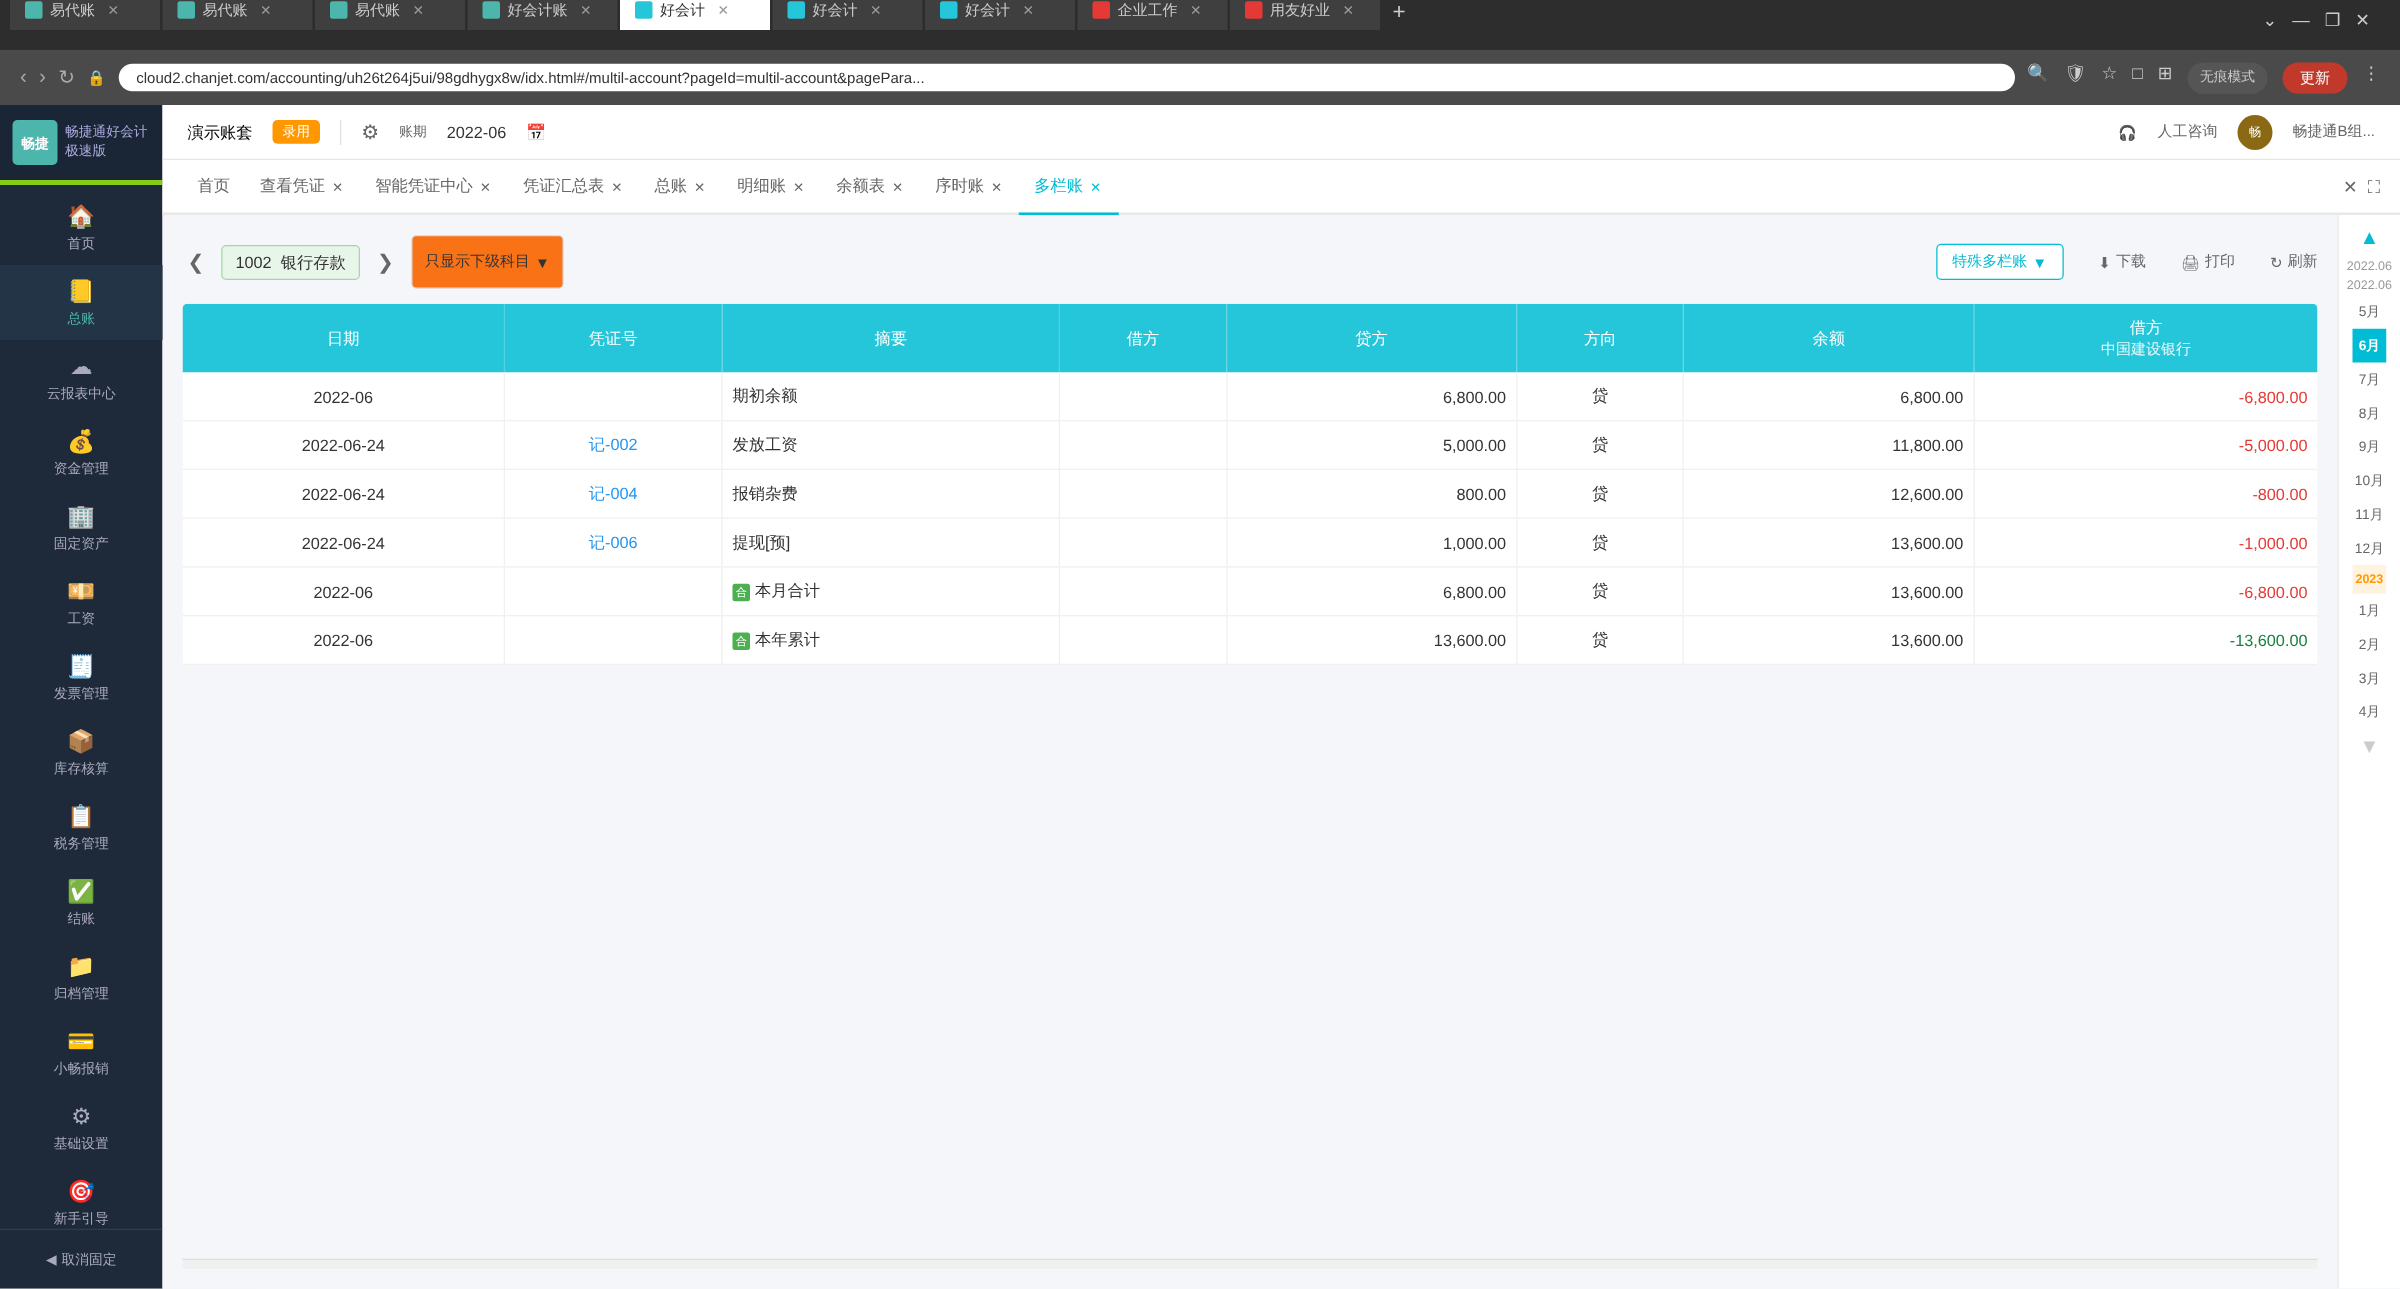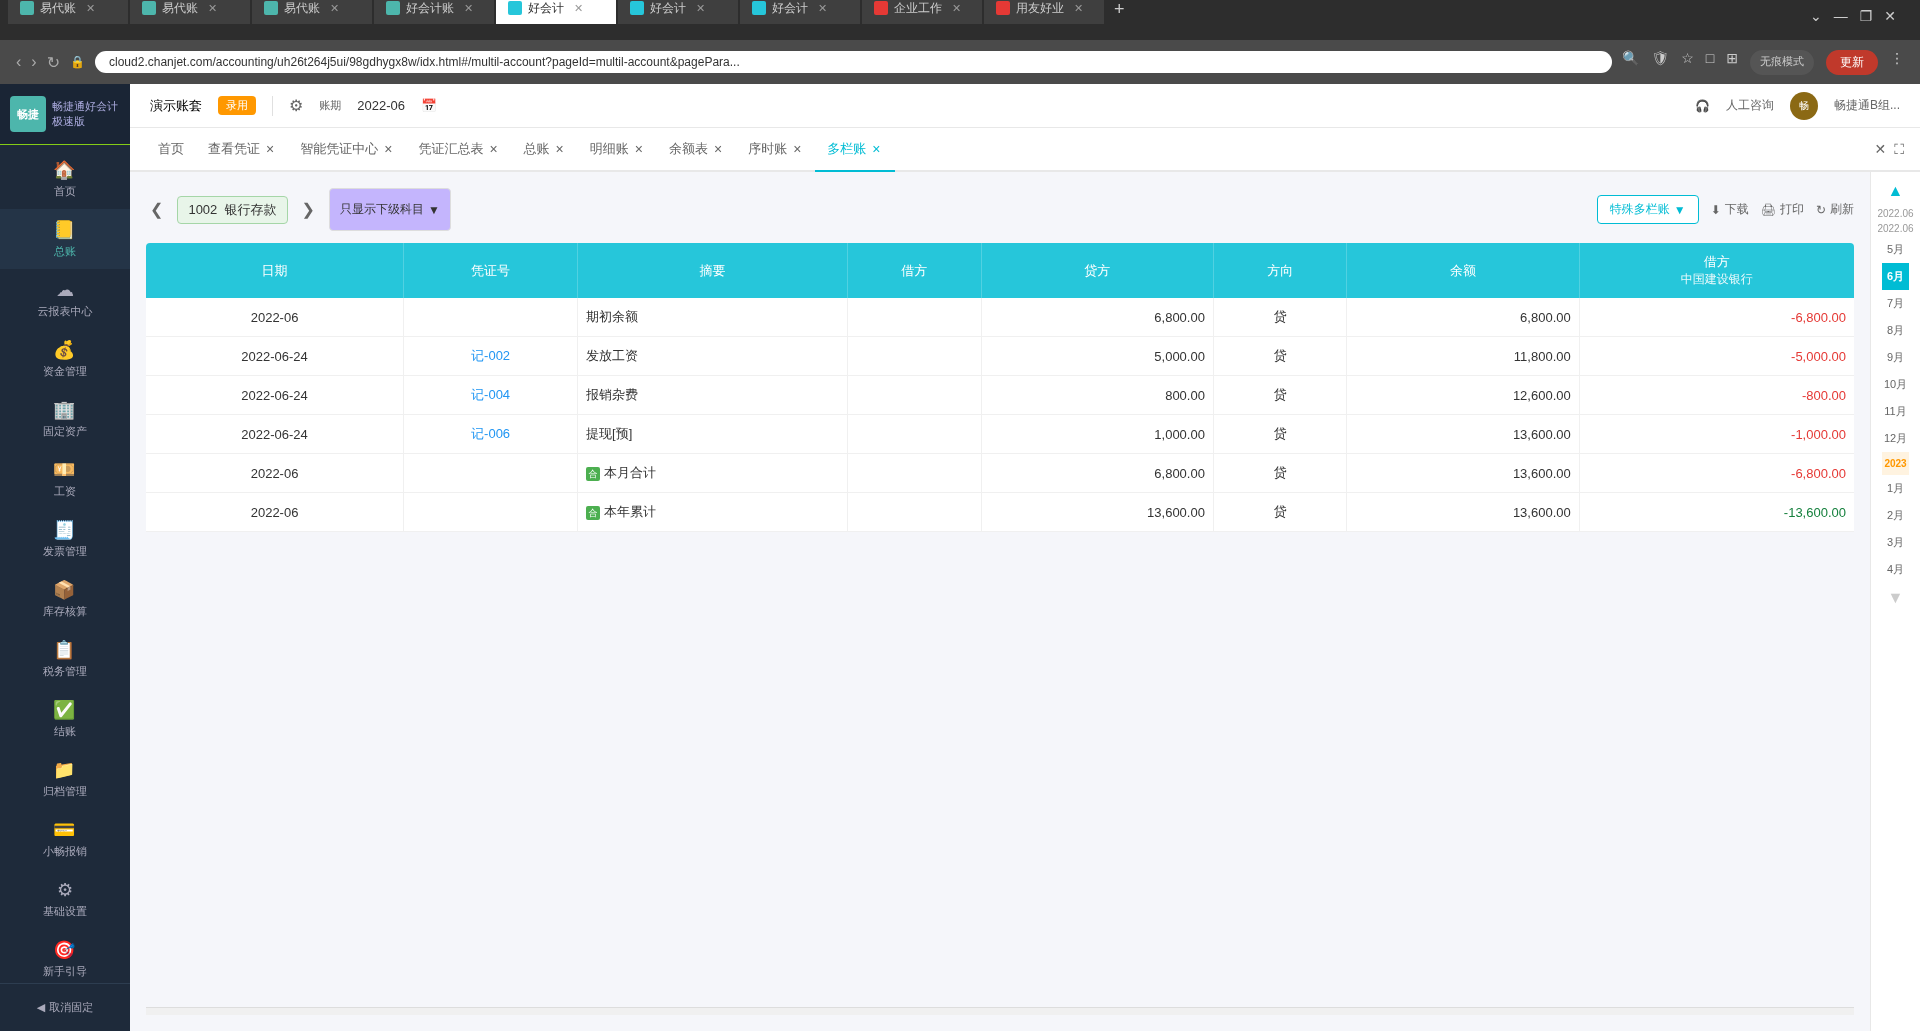--- a/index.html
+++ b/index.html
@@ -20,21 +20,21 @@
     .addr-input { flex: 1; background: #fff; border-radius: 20px; padding: 4px 14px; font-size: 12px; color: #333; border: none; }
     .addr-actions { display: flex; gap: 12px; color: #ccc; font-size: 14px; }
     .update-btn { background: #c0392b; color: #fff; border-radius: 14px; padding: 4px 14px; font-size: 12px; cursor: pointer; }
     .no-trace-btn { background: #555; color: #ccc; border-radius: 14px; padding: 4px 10px; font-size: 11px; cursor: pointer; }
 
     
     .app { display: flex; height: calc(1031px - 84px); }
 
     
     .sidebar { width: 130px; background: #1e2a3a; color: #ccc; display: flex; flex-direction: column; overflow: hidden; flex-shrink: 0; }
-    .sidebar-logo { display: flex; align-items: center; padding: 12px 10px; background: #1a2535; border-bottom: 1px solid #84cc16; }
+    .sidebar-logo { display: flex; align-items: center; padding: 12px 10px; background: #1a2535; border-bottom: 4px solid #84cc16; }
     .logo-icon { width: 36px; height: 36px; background: #4db6ac; border-radius: 4px; display: flex; align-items: center; justify-content: center; color: #fff; font-size: 11px; font-weight: bold; margin-right: 6px; flex-shrink: 0; }
     .logo-text { font-size: 11px; color: #aad; line-height: 1.4; }
     .sidebar-nav { flex: 1; overflow-y: auto; padding-top: 4px; }
     .sidebar-nav::-webkit-scrollbar { width: 0; }
     .nav-item { display: flex; flex-direction: column; align-items: center; padding: 10px 4px; cursor: pointer; color: #aab; font-size: 11px; gap: 3px; }
     .nav-item.active { background: #243447; color: #4db6ac; }
     .nav-item-icon { font-size: 18px; }
     .sidebar-bottom { padding: 10px 4px; border-top: 1px solid #2d3d50; }
     .sidebar-bottom-item { display: flex; align-items: center; justify-content: center; color: #aab; font-size: 11px; padding: 6px; cursor: pointer; gap: 4px; }
 
@@ -59,22 +59,22 @@
     .page-tabs-right { margin-left: auto; display: flex; align-items: center; gap: 8px; color: #666; font-size: 16px; }
 
     
     .content-area { flex: 1; display: flex; overflow: hidden; }
     .ledger-area { flex: 1; padding: 16px; overflow: hidden; display: flex; flex-direction: column; }
 
     
     .ledger-toolbar { display: flex; align-items: center; margin-bottom: 12px; gap: 10px; }
     .nav-arrow { color: #666; font-size: 16px; cursor: pointer; padding: 4px; }
     .account-badge { background: #e8f5e9; border: 1px solid #a5d6a7; color: #333; border-radius: 4px; padding: 4px 10px; font-size: 13px; }
-    .filter-dropdown { display: flex; align-items: center; background: #c4b5fd; border: 1px solid #ddd; border-radius: 4px; padding: 12px 10px; cursor: pointer; color: #333; font-size: 12px; gap: 4px; }
-    .toolbar-right { margin-left: auto; display: flex; align-items: center; gap: 12px; }
+    .filter-dropdown { display: flex; align-items: center; background: #f97316; border: 1px solid #ddd; border-radius: 4px; padding: 12px 10px; cursor: pointer; color: #333; font-size: 12px; gap: 4px; }
+    .toolbar-right { margin-left: auto; display: flex; align-items: center; gap: 28px; }
     .special-btn { border: 1px solid #00bcd4; color: #00bcd4; border-radius: 4px; padding: 5px 12px; font-size: 12px; cursor: pointer; display: flex; align-items: center; gap: 4px; background: #fff; }
     .action-btn { color: #666; font-size: 12px; cursor: pointer; display: flex; align-items: center; gap: 4px; }
 
     
     .ledger-table { flex: 1; overflow: auto; border-radius: 4px; }
     table { width: 100%; border-collapse: collapse; font-size: 13px; }
     thead { background: #26c6da; color: #fff; }
     thead th { padding: 10px 8px; text-align: center; font-weight: normal; border-right: 1px solid rgba(255,255,255,0.2); margin-left: 41px; }
     thead th:last-child { border-right: none; }
     .th-sub { font-size: 12px; opacity: 0.9; }

